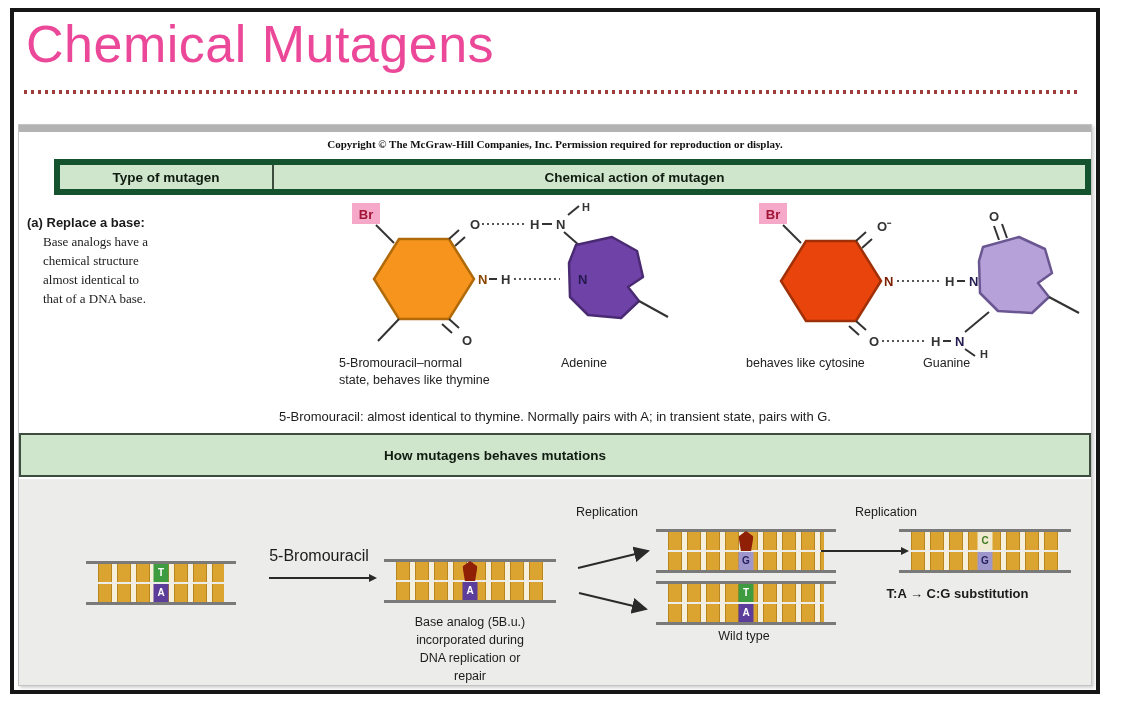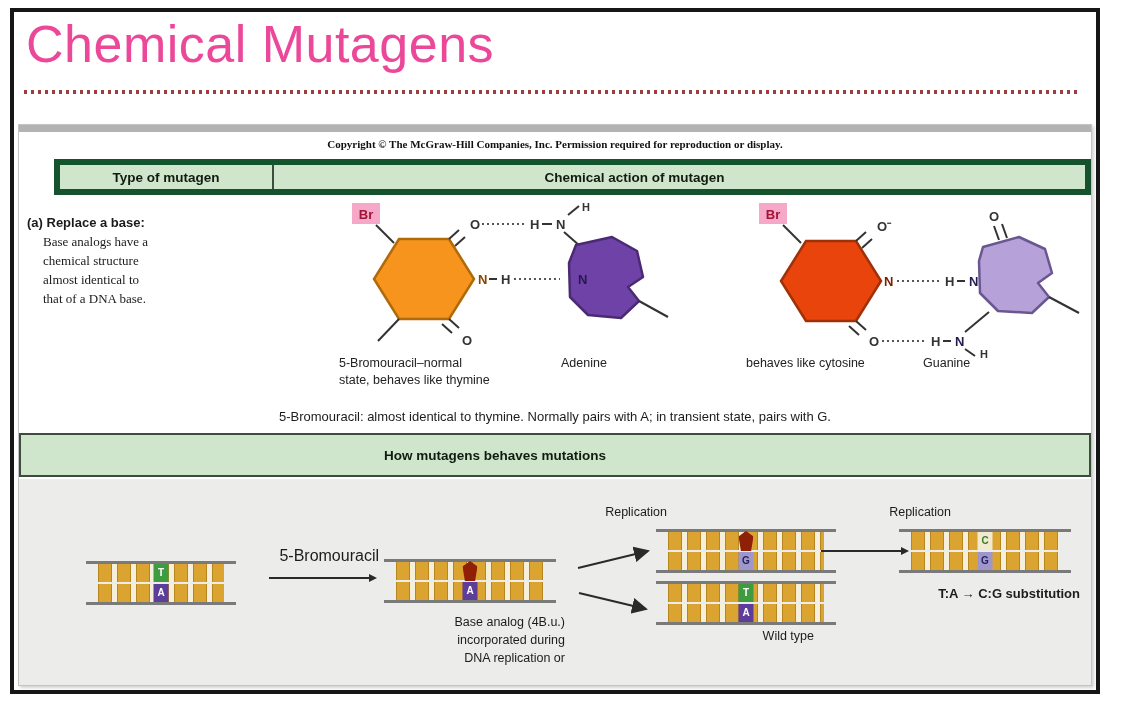--- a/index.html
+++ b/index.html
@@ -47,21 +47,21 @@
   .rhalf.b{bottom:0;}
   .pair{position:absolute;left:50%;transform:translateX(-50%);top:0;bottom:0;width:15px;
     display:flex;flex-direction:column;justify-content:space-between;}
   .base{height:18px;font-size:10px;font-weight:bold;line-height:18px;text-align:center;color:#fff;}
   .bT{background:#3f9b40;}
   .bA{background:#5c3d99;}
   .bG{background:#9f97cc;color:#26215e;}
   .bC{background:#f0ead0;color:#3f7d23;}
   .bBU{background:#8f1f05;height:20px;margin-top:-1px;
     clip-path:polygon(50% 0,100% 28%,84% 100%,16% 100%,0 28%);}
-  .lbl{position:absolute;text-align:right;color:#1c1c1c;}
+  .lbl{position:absolute;text-align:center;color:#1c1c1c;}
   .lbl.small{font-size:16px;}
   .lbl.med{font-size:12.5px;}
   .lbl.bold{font-weight:bold;font-size:13px;}
   .arrow-line{position:absolute;height:2px;background:#2a2a2a;}
   .arrow-head{position:absolute;width:0;height:0;border-left:8px solid #2a2a2a;
     border-top:4px solid transparent;border-bottom:4px solid transparent;}
 </style>
 </head>
 <body>
 
@@ -185,23 +185,24 @@
           <div class="rhalf b"></div>
           <div class="pair">
             <div class="base bBU"></div>
             <div class="base bA">A</div>
           </div>
         </div>
         <div class="strand"></div>
       </div>
 
       <div class="lbl med" style="left:356px;top:134px;width:190px;line-height:18px">
-        <div>Base analog (4B.u.)</div>
+        <div>Base analog (5B.u.)</div>
         <div>incorporated during</div>
         <div>DNA replication or</div>
+        <div>repair</div>
       </div>
 
       <div class="lbl med" style="left:528px;top:26px;width:120px">Replication</div>
 
       <svg style="position:absolute;left:552px;top:67px" width="90" height="70" viewBox="0 0 90 70">
         <defs>
           <marker id="ah" markerWidth="9" markerHeight="8" refX="7" refY="4" orient="auto">
             <path d="M0,0 L8,4 L0,8 Z" fill="#2a2a2a"></path>
           </marker>
         </defs>

